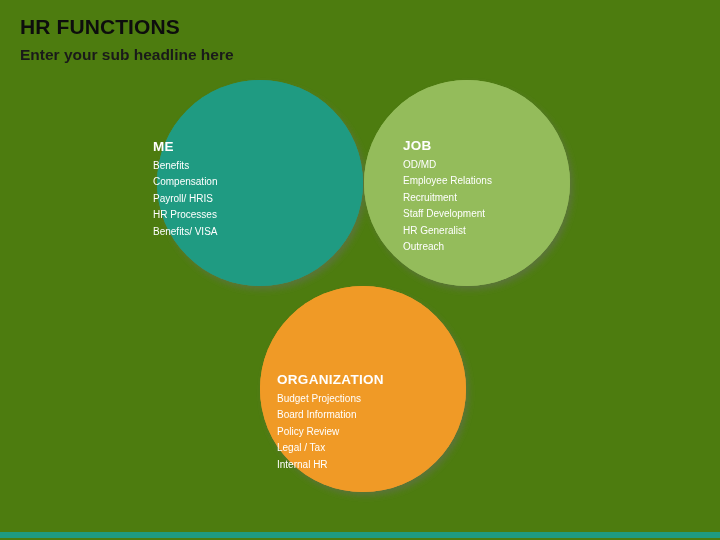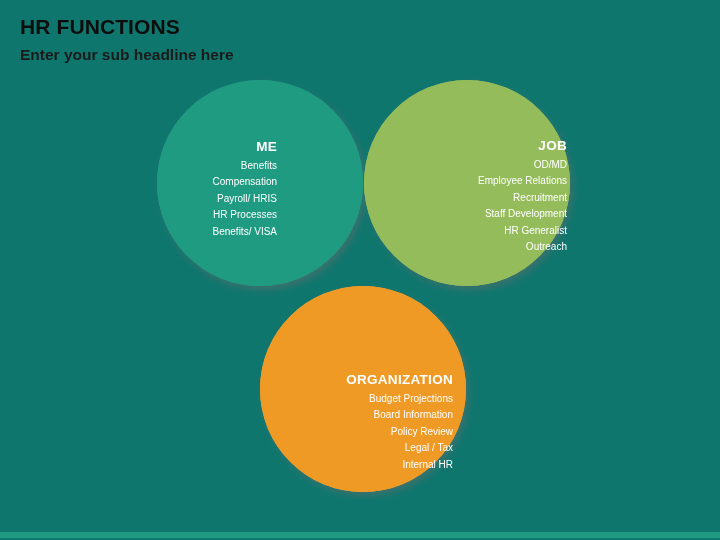--- a/index.html
+++ b/index.html
@@ -14,21 +14,21 @@
     position: relative;
     overflow: hidden;
     font-family: "Liberation Sans", sans-serif;
     -webkit-font-smoothing: antialiased;
   }
   #slide {
     position: absolute;
     left: 0; top: 0;
     width: 720px;
     height: 540px;
-    background: #0f766e;
+    background: #4d7c0f;
   }
   
   #header {
     position: absolute;
     left: 20px;
     top: 14px;
     width: 660px;
   }
   #page-title {
     font-size: 21px;
@@ -65,21 +65,21 @@
     height: 540px;
   }
   svg#venn {
     display: block;
     width: 720px;
     height: 540px;
   }
   
   .group-text {
     position: absolute;
-    text-align: right;
+    text-align: left;
     color: #ffffff;
     pointer-events: none;
   }
   .group-heading {
     font-size: 13.5px;
     font-weight: bold;
     letter-spacing: 0.3px;
     line-height: 19px;
     margin: 0 0 2px 0;
     color: #ffffff;

